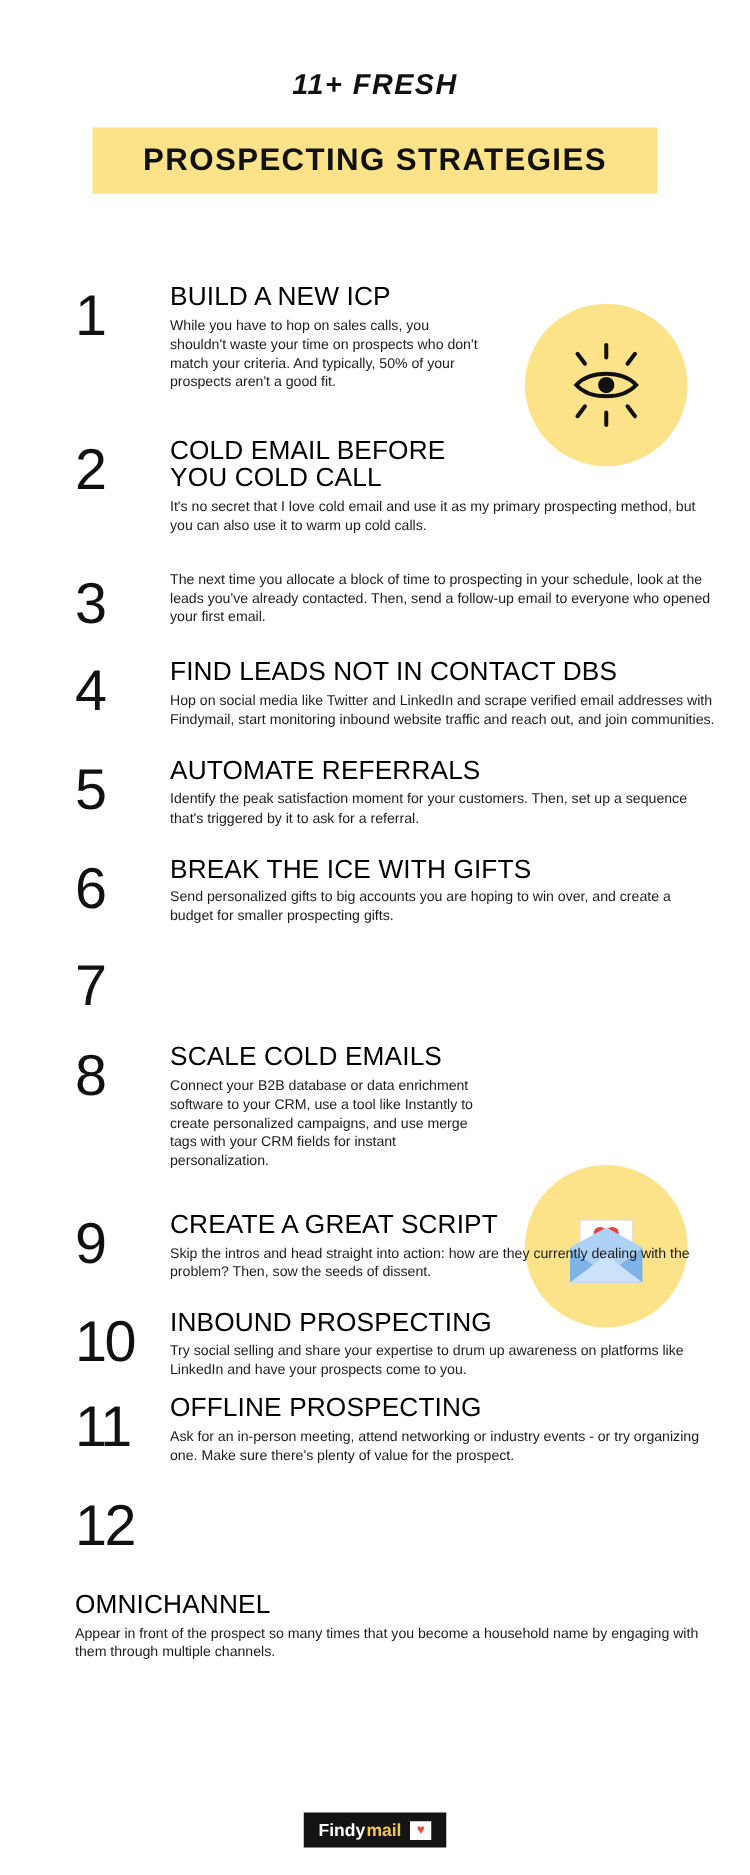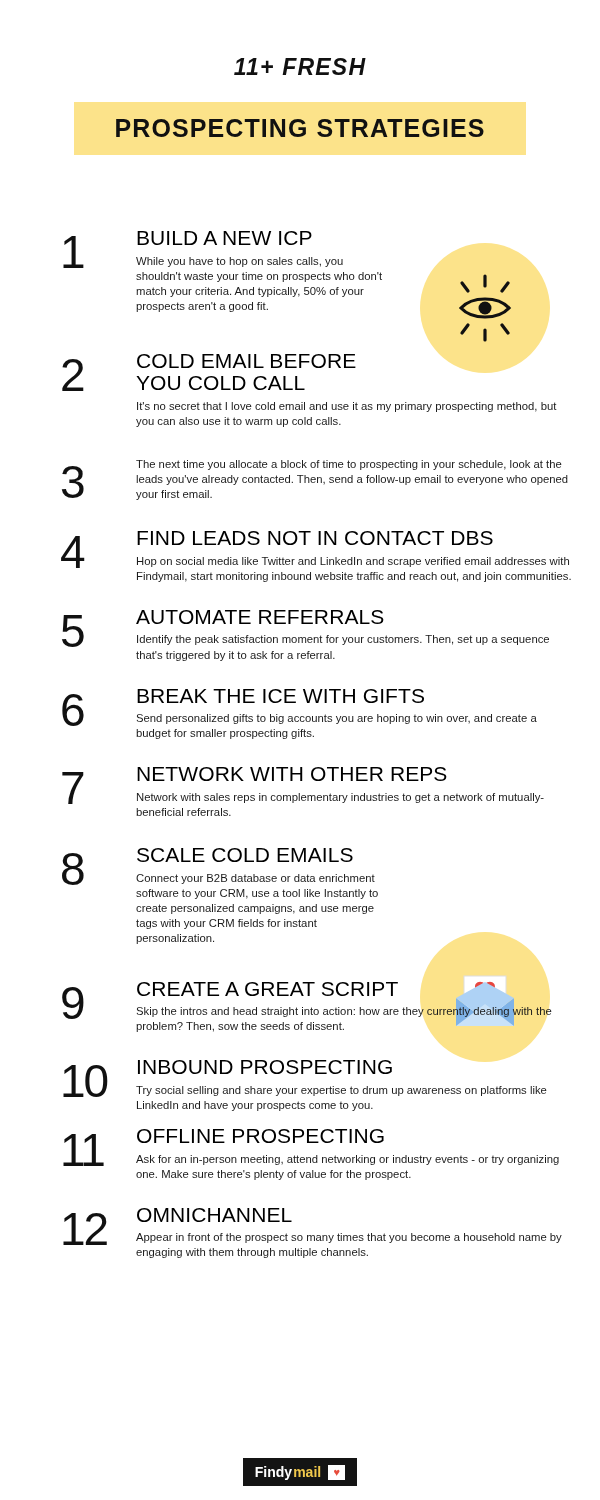--- a/index.html
+++ b/index.html
@@ -111,21 +111,21 @@
   #mail-circle {
     width: 130px; height: 130px;
     left: 420px; top: 932px;
   }
   .circle svg { display: block; }
 
   
   .footer {
     position: absolute;
     left: 0;
-    bottom: 14px;
+    bottom: 22px;
     width: 100%;
     display: flex;
     justify-content: center;
   }
   .logo {
     background: #141414;
     padding: 6px 12px;
     display: flex;
     align-items: center;
     gap: 7px;
@@ -220,24 +220,20 @@
     <div class="item" style="margin-top:22px;">
       <div class="num">6</div>
       <div class="body">
         <h3 class="item-title">BREAK THE ICE WITH GIFTS</h3>
         <p class="item-desc">Send personalized gifts to big accounts you are hoping to win over, and create a budget for smaller prospecting gifts.</p>
       </div>
     </div>
 
     <div class="item" style="margin-top:22px;">
       <div class="num">7</div>
-      <div class="body">
-        <h3 class="item-title">NETWORK WITH OTHER REPS</h3>
-        <p class="item-desc">Network with sales reps in complementary industries to get a network of mutually-beneficial referrals.</p>
-      </div>
     </div>
 
     <div class="item narrow" style="margin-top:24px;">
       <div class="num">8</div>
       <div class="body">
         <h3 class="item-title">SCALE COLD EMAILS</h3>
         <p class="item-desc">Connect your B2B database or data enrichment software to your CRM, use a tool like Instantly to create personalized campaigns, and use merge tags with your CRM fields for instant personalization.</p>
       </div>
     </div>
 
@@ -258,21 +254,21 @@
     </div>
 
     <div class="item" style="margin-top:12px;">
       <div class="num wide">11</div>
       <div class="body">
         <h3 class="item-title">OFFLINE PROSPECTING</h3>
         <p class="item-desc">Ask for an in-person meeting, attend networking or industry events - or try organizing one. Make sure there's plenty of value for the prospect.</p>
       </div>
     </div>
 
-    <div class="item" style="margin-top:22px;">
+    <div class="item" style="margin-top:22px;flex-direction:column;">
       <div class="num wide">12</div>
       <div class="body">
         <h3 class="item-title">OMNICHANNEL</h3>
         <p class="item-desc">Appear in front of the prospect so many times that you become a household name by engaging with them through multiple channels.</p>
       </div>
     </div>
 
   </div>
 
   <div class="footer">

